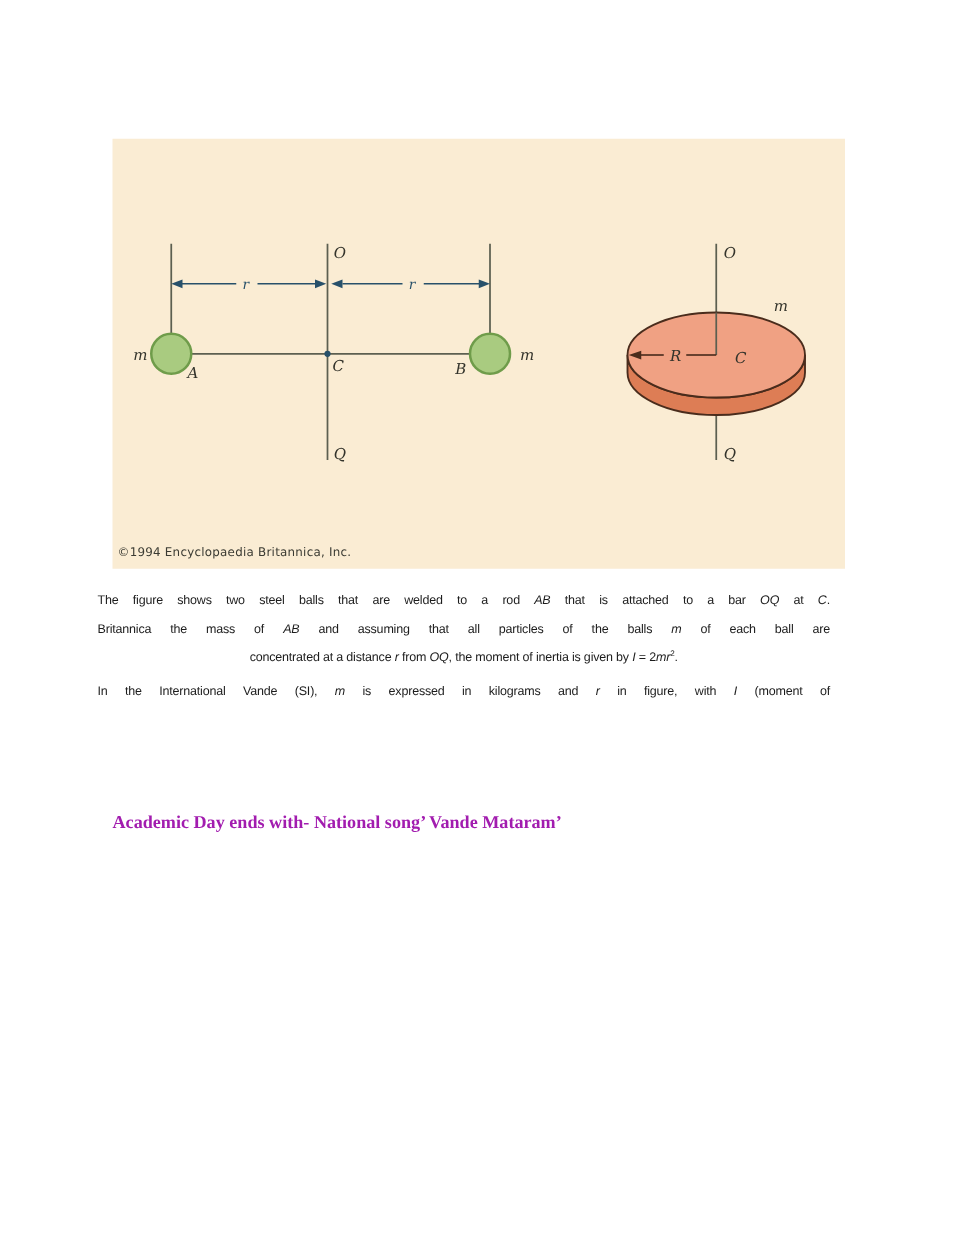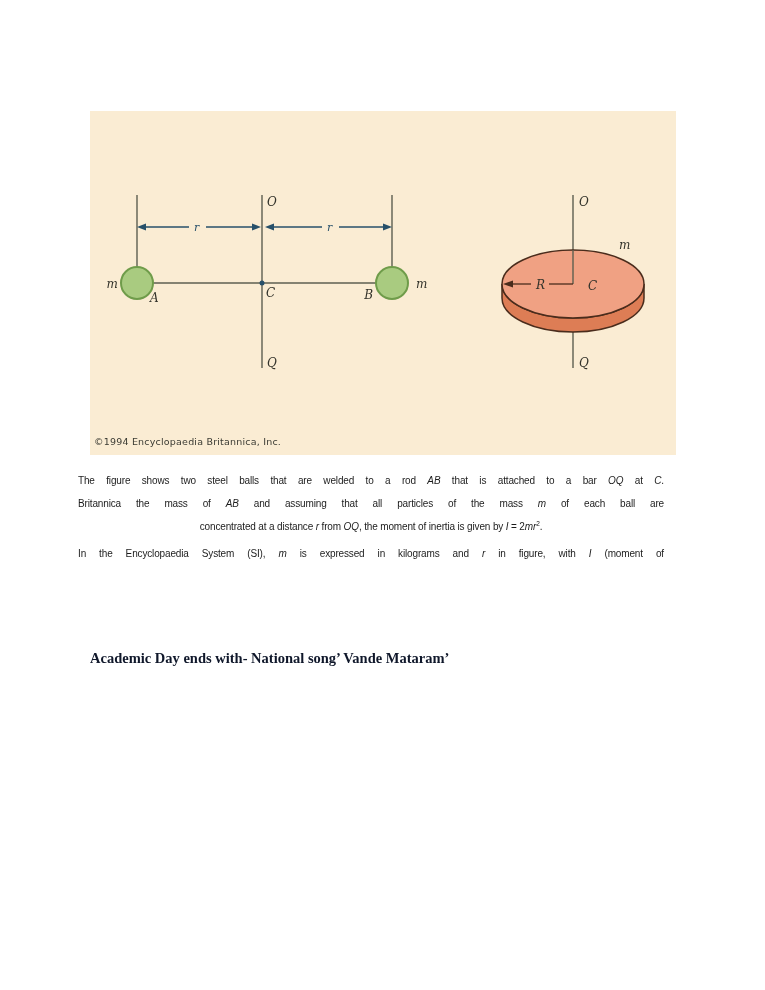--- a/index.html
+++ b/index.html
@@ -52,21 +52,21 @@
   #para1 { top: 469px; }
   #para2 { top: 542px; }
   .heading {
     position: absolute;
     left: 90px;
     top: 650px;
     width: 586px;
     font-family: "Liberation Serif", serif;
     font-weight: bold;
     font-size: 14.5px;
-    color: #0f172a;
+    color: #a21caf;
   }
 </style>
 </head>
 <body>
 
 <div class="page">
 
   <div class="figure">
     <svg width="586" height="344" viewBox="0 0 586 344">
 
@@ -126,23 +126,23 @@
         <text class="lbl" x="498" y="179">C</text>
         <text class="lbl" x="529" y="138">m</text>
       </g>
 
       <text class="credit" x="4" y="334">©1994 Encyclopaedia Britannica, Inc.</text>
     </svg>
   </div>
 
   <div class="para" id="para1">
     <div class="line jl"><span>The figure shows two steel balls that are welded to a rod </span><i>AB</i><span> that is attached to a bar </span><i>OQ</i><span> at </span><i>C</i><span>.</span></div>
-    <div class="line jl"><span>Britannica the mass of </span><i>AB</i><span> and assuming that all particles of the mass </span><i>m</i><span> of each ball are</span></div>
+    <div class="line jl"><span>Britannica the mass of </span><i>AB</i><span> and assuming that all particles of the balls </span><i>m</i><span> of each ball are</span></div>
     <div class="line"><span>concentrated at a distance </span><i>r</i><span> from </span><i>OQ</i><span>, the moment of inertia is given by </span><i>I</i><span> = 2</span><i>mr</i><sup>2</sup><span>.</span></div>
   </div>
 
   <div class="para" id="para2">
-    <div class="line jl"><span>In the Encyclopaedia System (SI), </span><i>m</i><span> is expressed in kilograms and </span><i>r</i><span> in figure, with </span><i>I</i><span> (moment of</span></div>
+    <div class="line jl"><span>In the International Vande (SI), </span><i>m</i><span> is expressed in kilograms and </span><i>r</i><span> in figure, with </span><i>I</i><span> (moment of</span></div>
   </div>
 
   <div class="heading">Academic Day ends with- National song’ Vande Mataram’</div>
 
 </div>
 
 </body></html>

